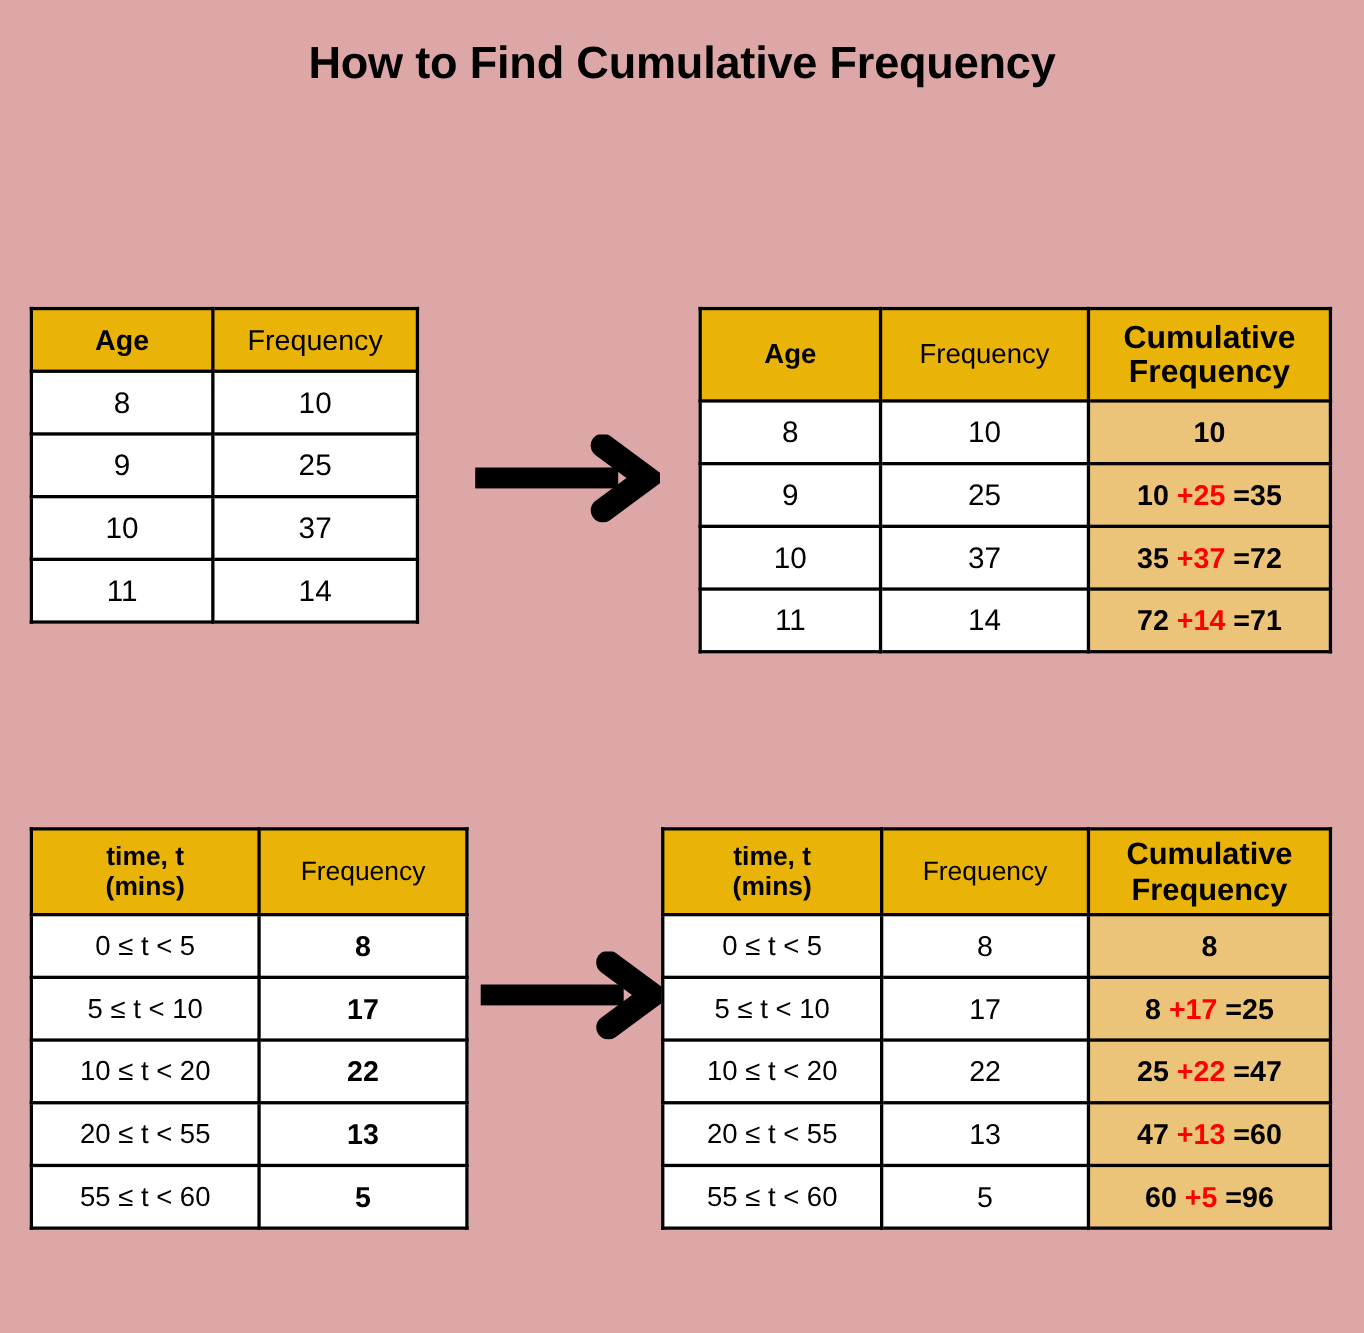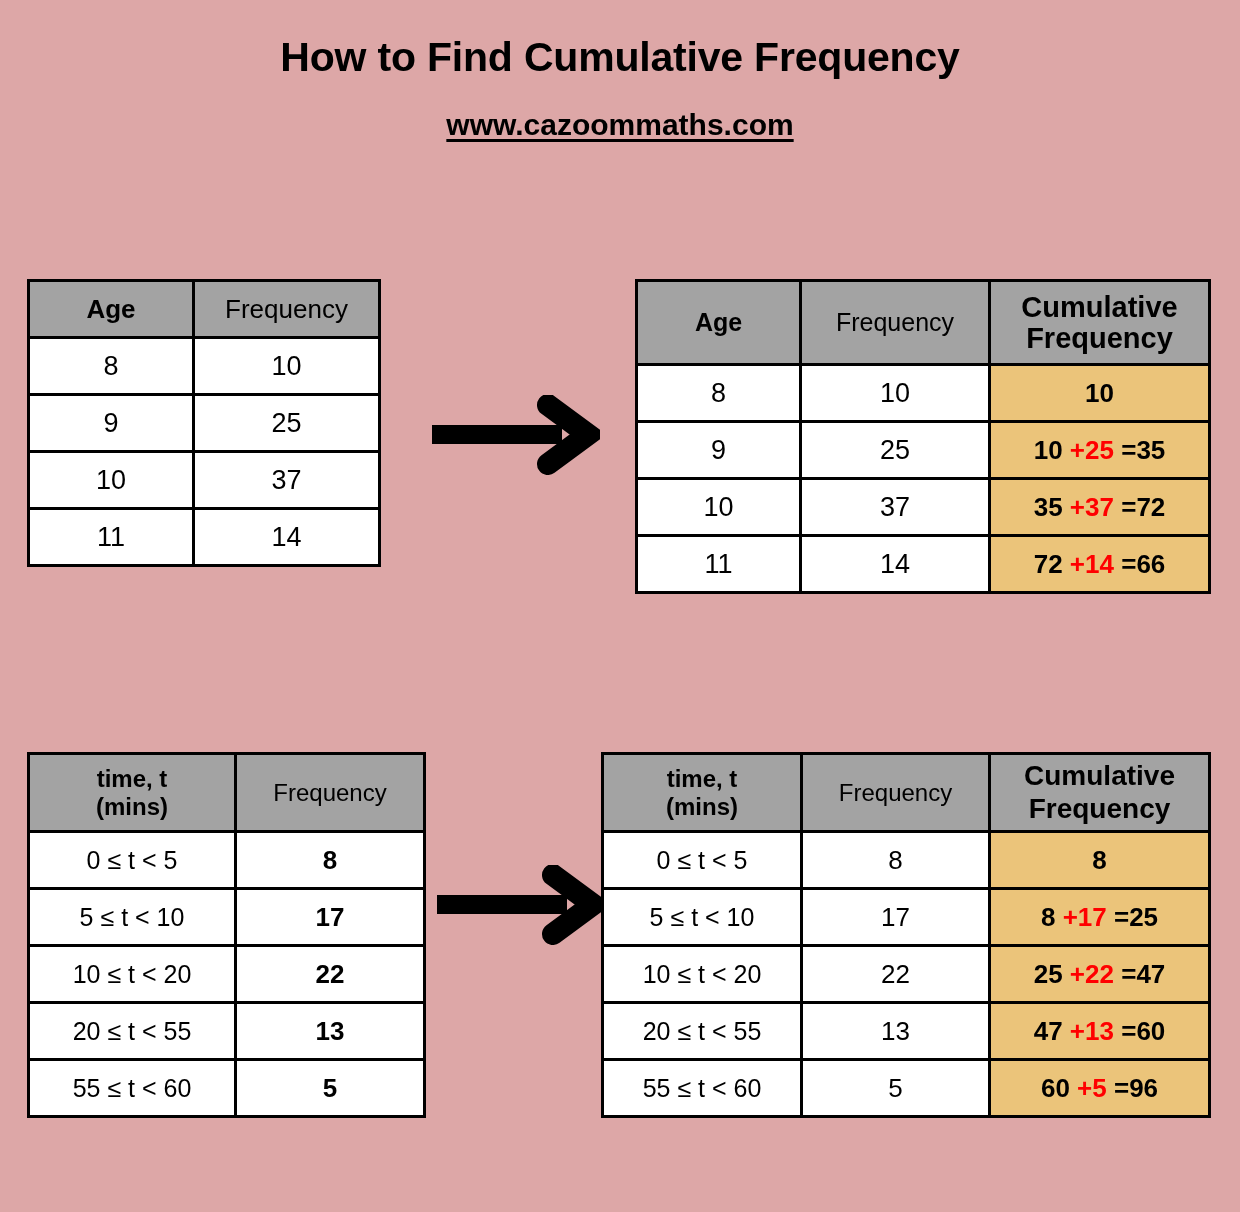--- a/index.html
+++ b/index.html
@@ -52,21 +52,21 @@
   }
   .tbl td, .tbl th {
     border: 3px solid #000;
     text-align: center;
     vertical-align: middle;
     color: #000;
     font-weight: normal;
     padding: 0;
     box-sizing: border-box;
   }
-  .hdr { background: #a3a3a3; }
+  .hdr { background: #eab308; }
   .cum { background: #ebc47a; }
   .red { color: #ff0000; font-weight: bold; }
   .blk { color: #000000; font-weight: bold; }
 
   
   #table-age-simple { left: 27px; top: 279px; width: 351px; }
   #table-age-simple col.c1 { width: 165px; }
   #table-age-simple col.c2 { width: 186px; }
   #table-age-simple th { height: 57px; font-size: 26px; }
   #table-age-simple td { height: 57px; font-size: 27px; }
@@ -108,21 +108,20 @@
   .arrow { position: absolute; }
   #arrow-top { left: 430px; top: 395px; }
   #arrow-bottom { left: 435px; top: 865px; }
 </style>
 </head>
 <body>
 
 <div class="stage">
 
   <div id="page-title">How to Find Cumulative Frequency</div>
-  <div id="page-subtitle"><span>www.cazoommaths.com</span></div>
 
   <table class="tbl" id="table-age-simple">
     <colgroup>
         <col class="c1">
         <col class="c2">
       </colgroup>
     <thead>
       <tr>
         <th class="hdr a">Age</th>
         <th class="hdr">Frequency</th>
@@ -194,21 +193,21 @@
           <span class="red">+</span><span class="red">37</span>
           <span class="blk">=</span><span class="blk">72</span>
         </td>
       </tr>
       <tr>
         <td>11</td>
         <td class="red">14</td>
         <td class="cum">
           <span class="blk">72</span>
           <span class="red">+</span><span class="red">14</span>
-          <span class="blk">=</span><span class="blk">66</span>
+          <span class="blk">=</span><span class="blk">71</span>
         </td>
       </tr>
     </tbody>
   </table>
 
   <table class="tbl" id="table-time-simple">
     <colgroup>
         <col class="c1">
         <col class="c2">
       </colgroup>

